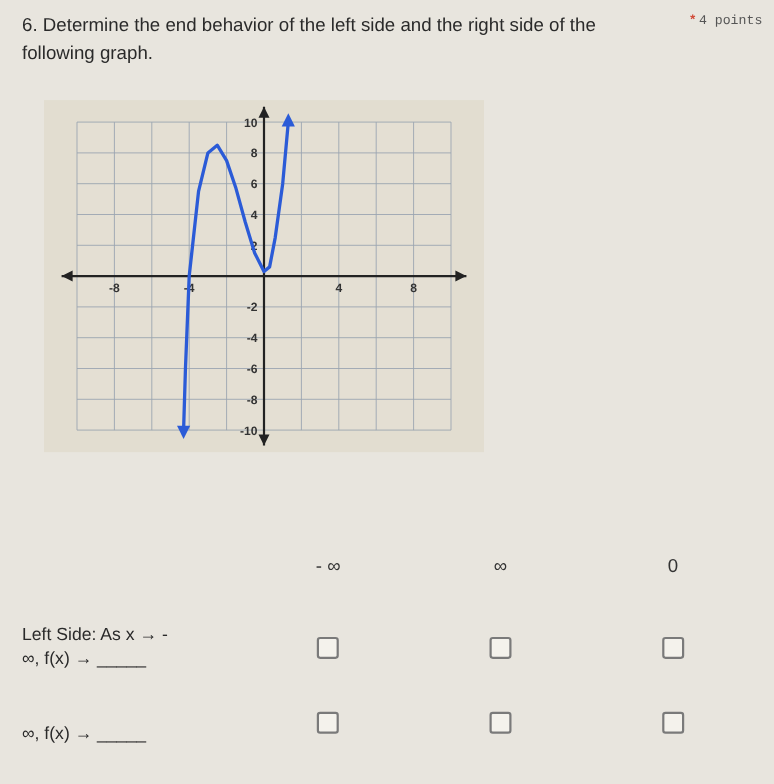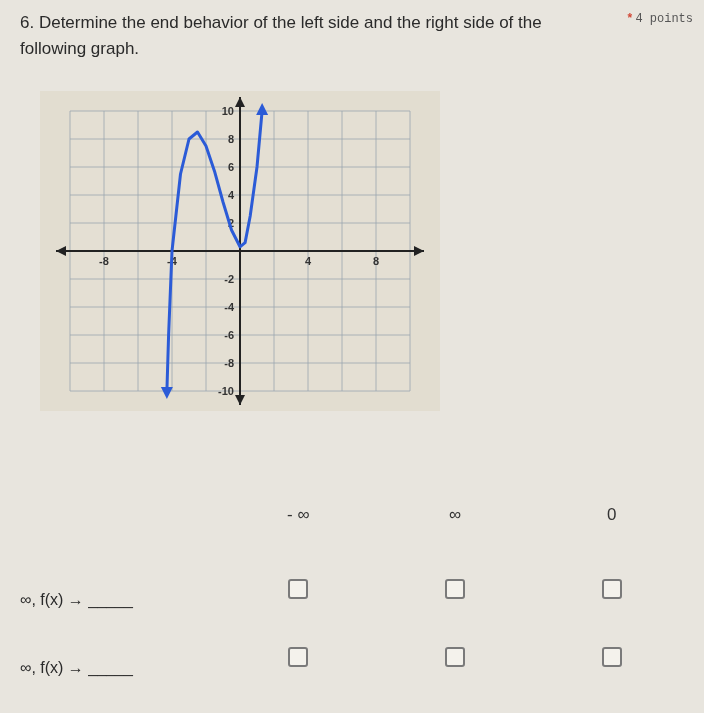--- a/index.html
+++ b/index.html
@@ -132,21 +132,21 @@
 
   <div class="ag-row">
     <div class="ag-label"></div>
     <div class="ag-cell hdr">- ∞</div>
     <div class="ag-cell hdr">∞</div>
     <div class="ag-cell hdr">0</div>
   </div>
 
   <div class="ag-row" style="margin-top:24px;">
     <div class="ag-label">
-      <br>
+      <span>Left Side:  As  x → -</span><br>
       <span>∞, f(x) → _____</span>
     </div>
     <div class="ag-cell">
         <span class="chk"></span>
       </div>
     <div class="ag-cell">
         <span class="chk"></span>
       </div>
     <div class="ag-cell">
         <span class="chk"></span>

